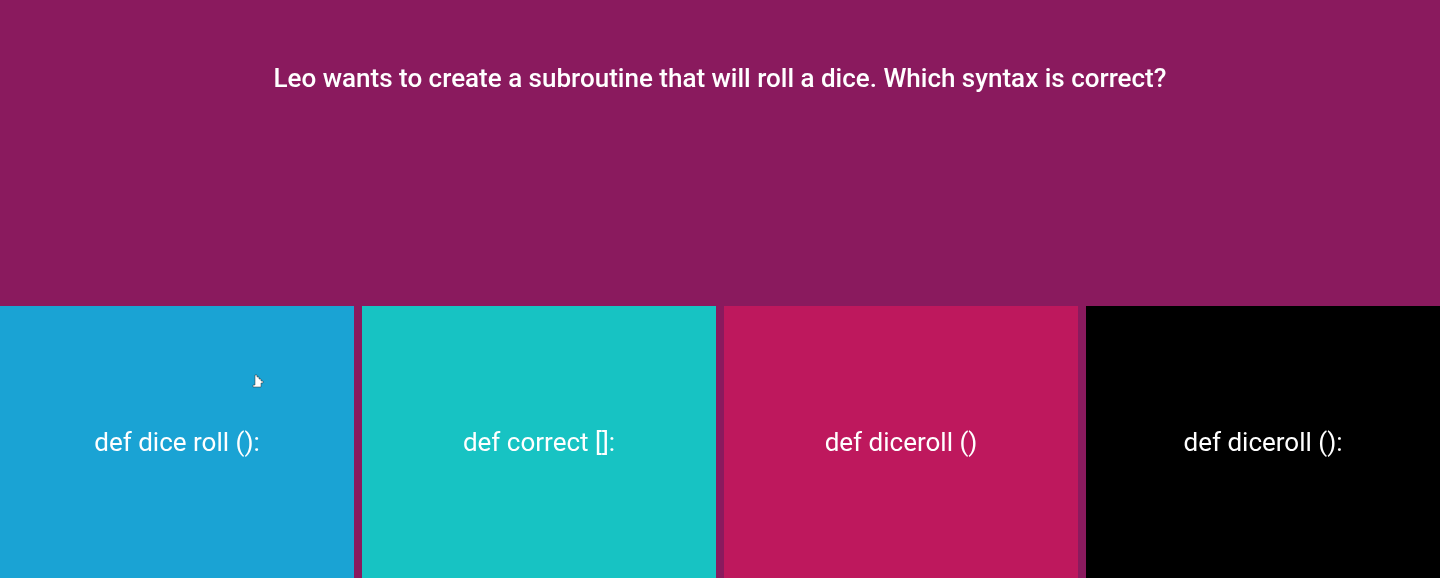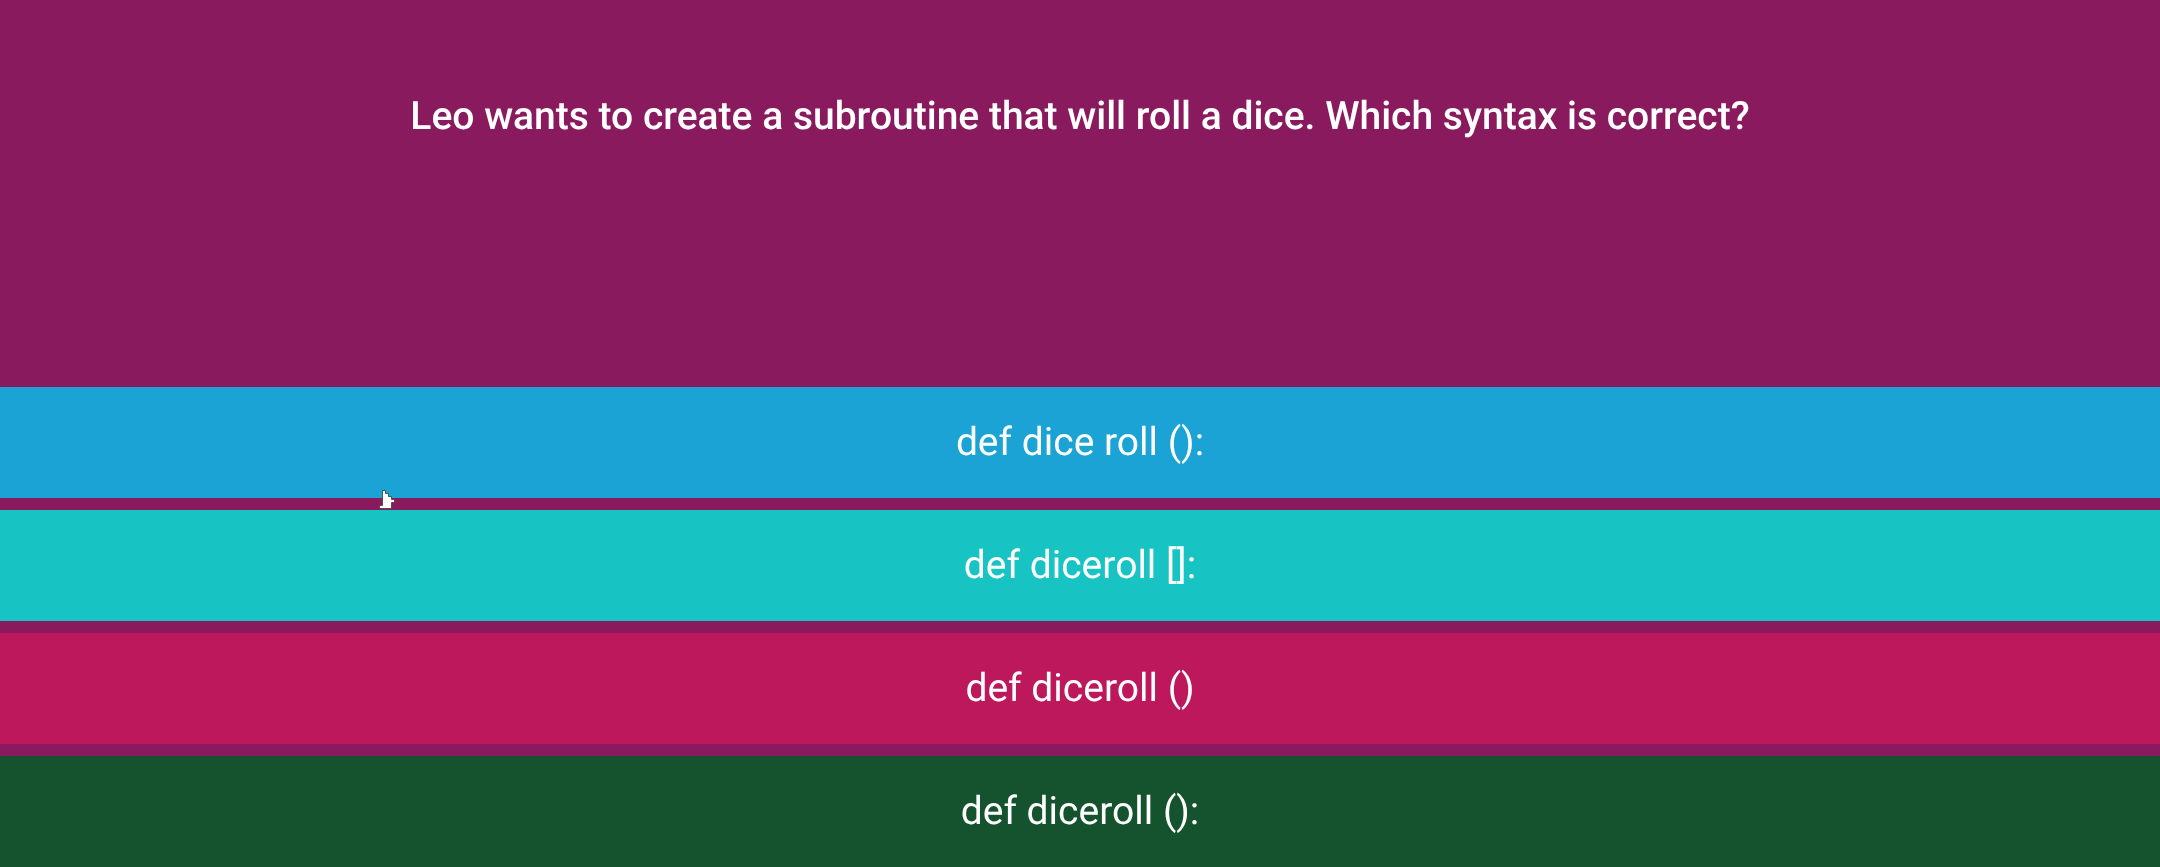--- a/index.html
+++ b/index.html
@@ -31,22 +31,21 @@
       max-width: 1050px;
     }
     .answers-area {
       position: absolute;
       bottom: 0;
       left: 0;
       right: 0;
       display: flex;
       gap: 8px;
       padding: 0;
-      height: 320px;
-      flex-direction: column;
+      height: 272px;
     }
     .answer-card {
       flex: 1;
       display: flex;
       align-items: center;
       justify-content: center;
       cursor: pointer;
       color: #ffffff;
       font-size: 26px;
       font-weight: 400;
@@ -57,21 +56,21 @@
     .answer-card.blue {
       background: #1aa3d4;
     }
     .answer-card.teal {
       background: #17c3c3;
     }
     .answer-card.yellow {
       background: #be185d;
     }
     .answer-card.red {
-      background: #14532d;
+      background: #000000;
     }
     .cursor {
       position: absolute;
       top: 68px;
       left: 250px;
       width: 16px;
       height: 20px;
       pointer-events: none;
     }
   </style>
@@ -83,21 +82,21 @@
 </div>
 
 <div class="answers-area">
   <div class="answer-card blue">
     <span>def dice roll ():</span>
     <svg class="cursor" viewBox="0 0 16 20">
       <path d="M 5 1 L 5 11 L 3 11 L 3 13 L 11 13 L 11 9 L 13 9 L 13 7 L 11 7 L 11 5 L 9 5 L 9 3 L 7 3 L 7 1 Z" fill="#ffffff" stroke="#333" stroke-width="0.5"></path>
     </svg>
   </div>
   <div class="answer-card teal">
-    <span>def diceroll []:</span>
+    <span>def correct []:</span>
   </div>
   <div class="answer-card yellow">
     <span>def diceroll ()</span>
   </div>
   <div class="answer-card red">
     <span>def diceroll ():</span>
   </div>
 </div>
 
 </body></html>

